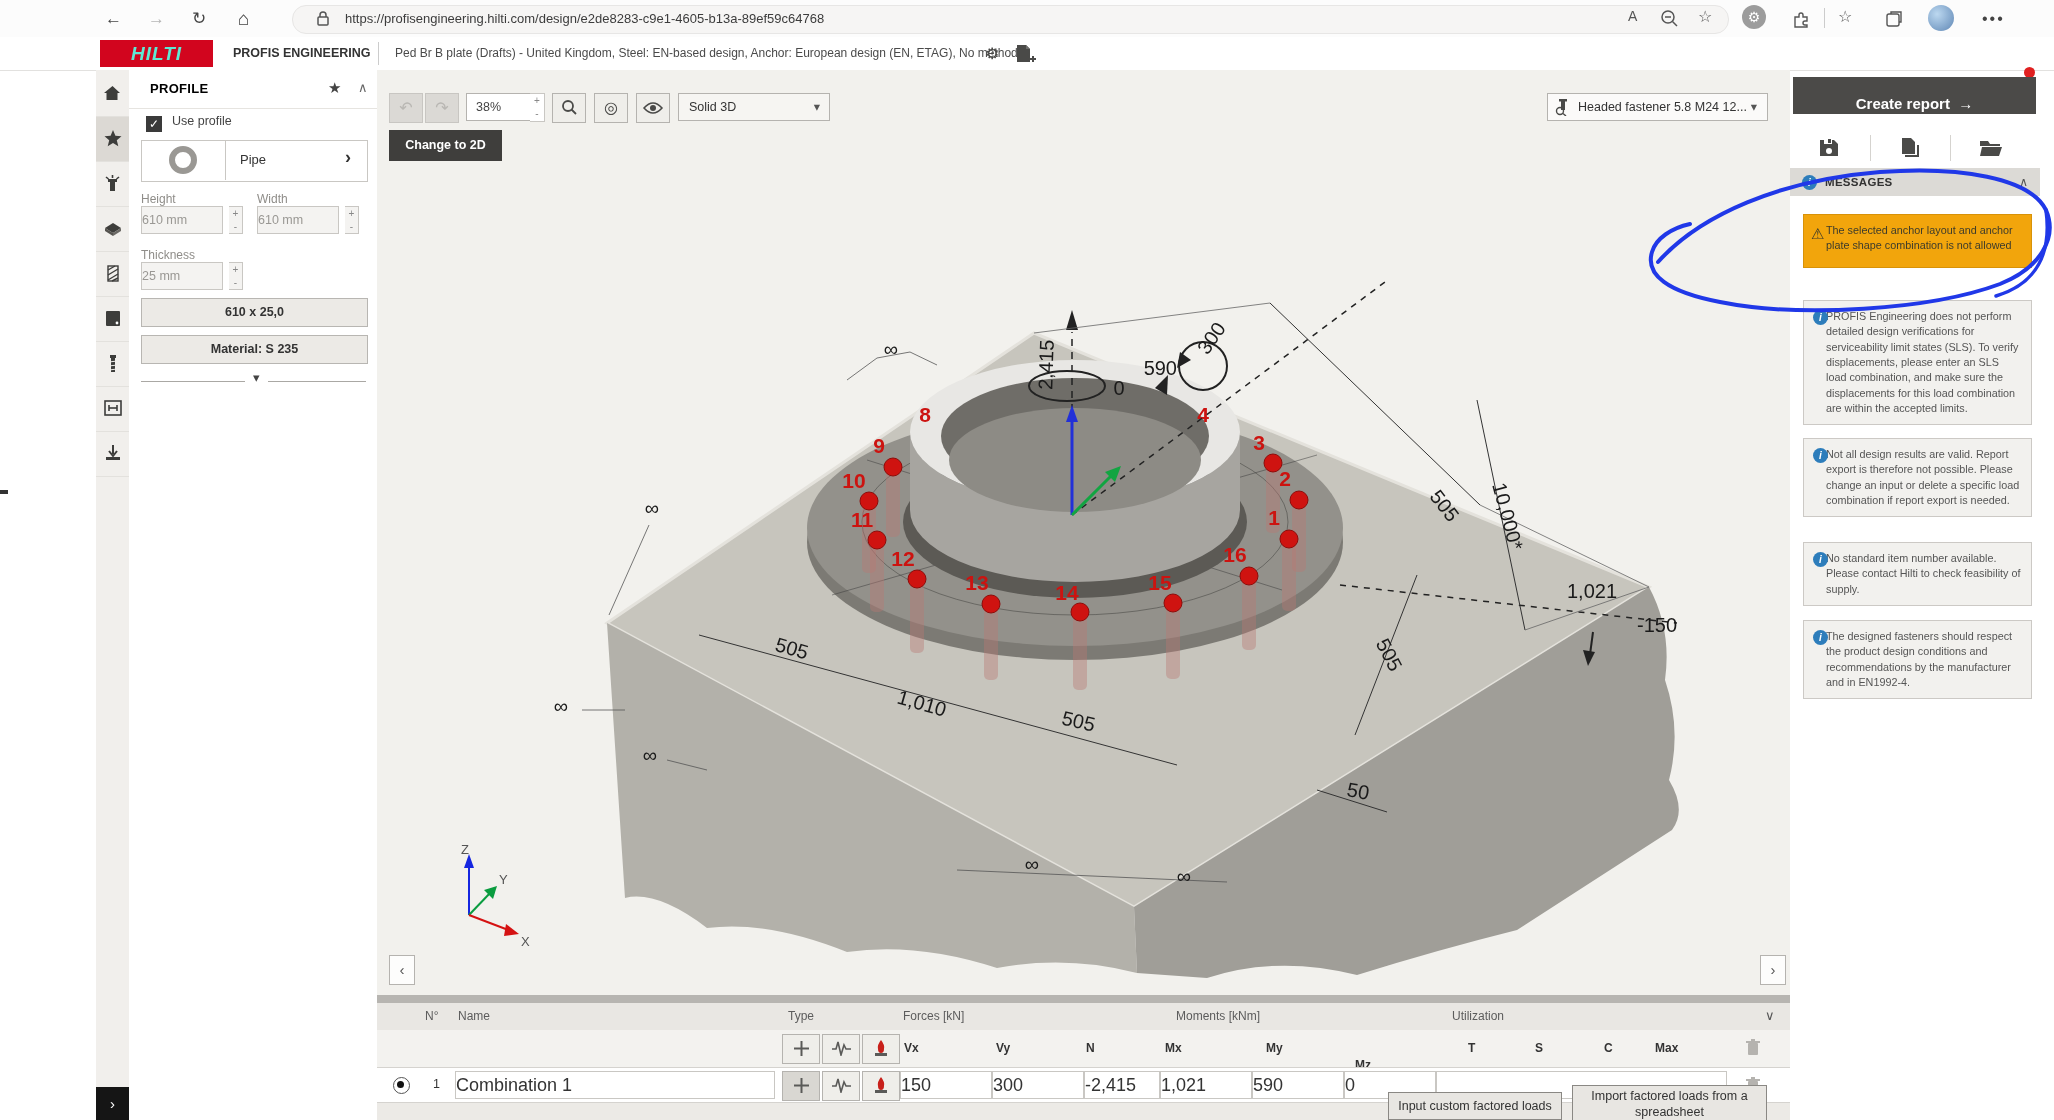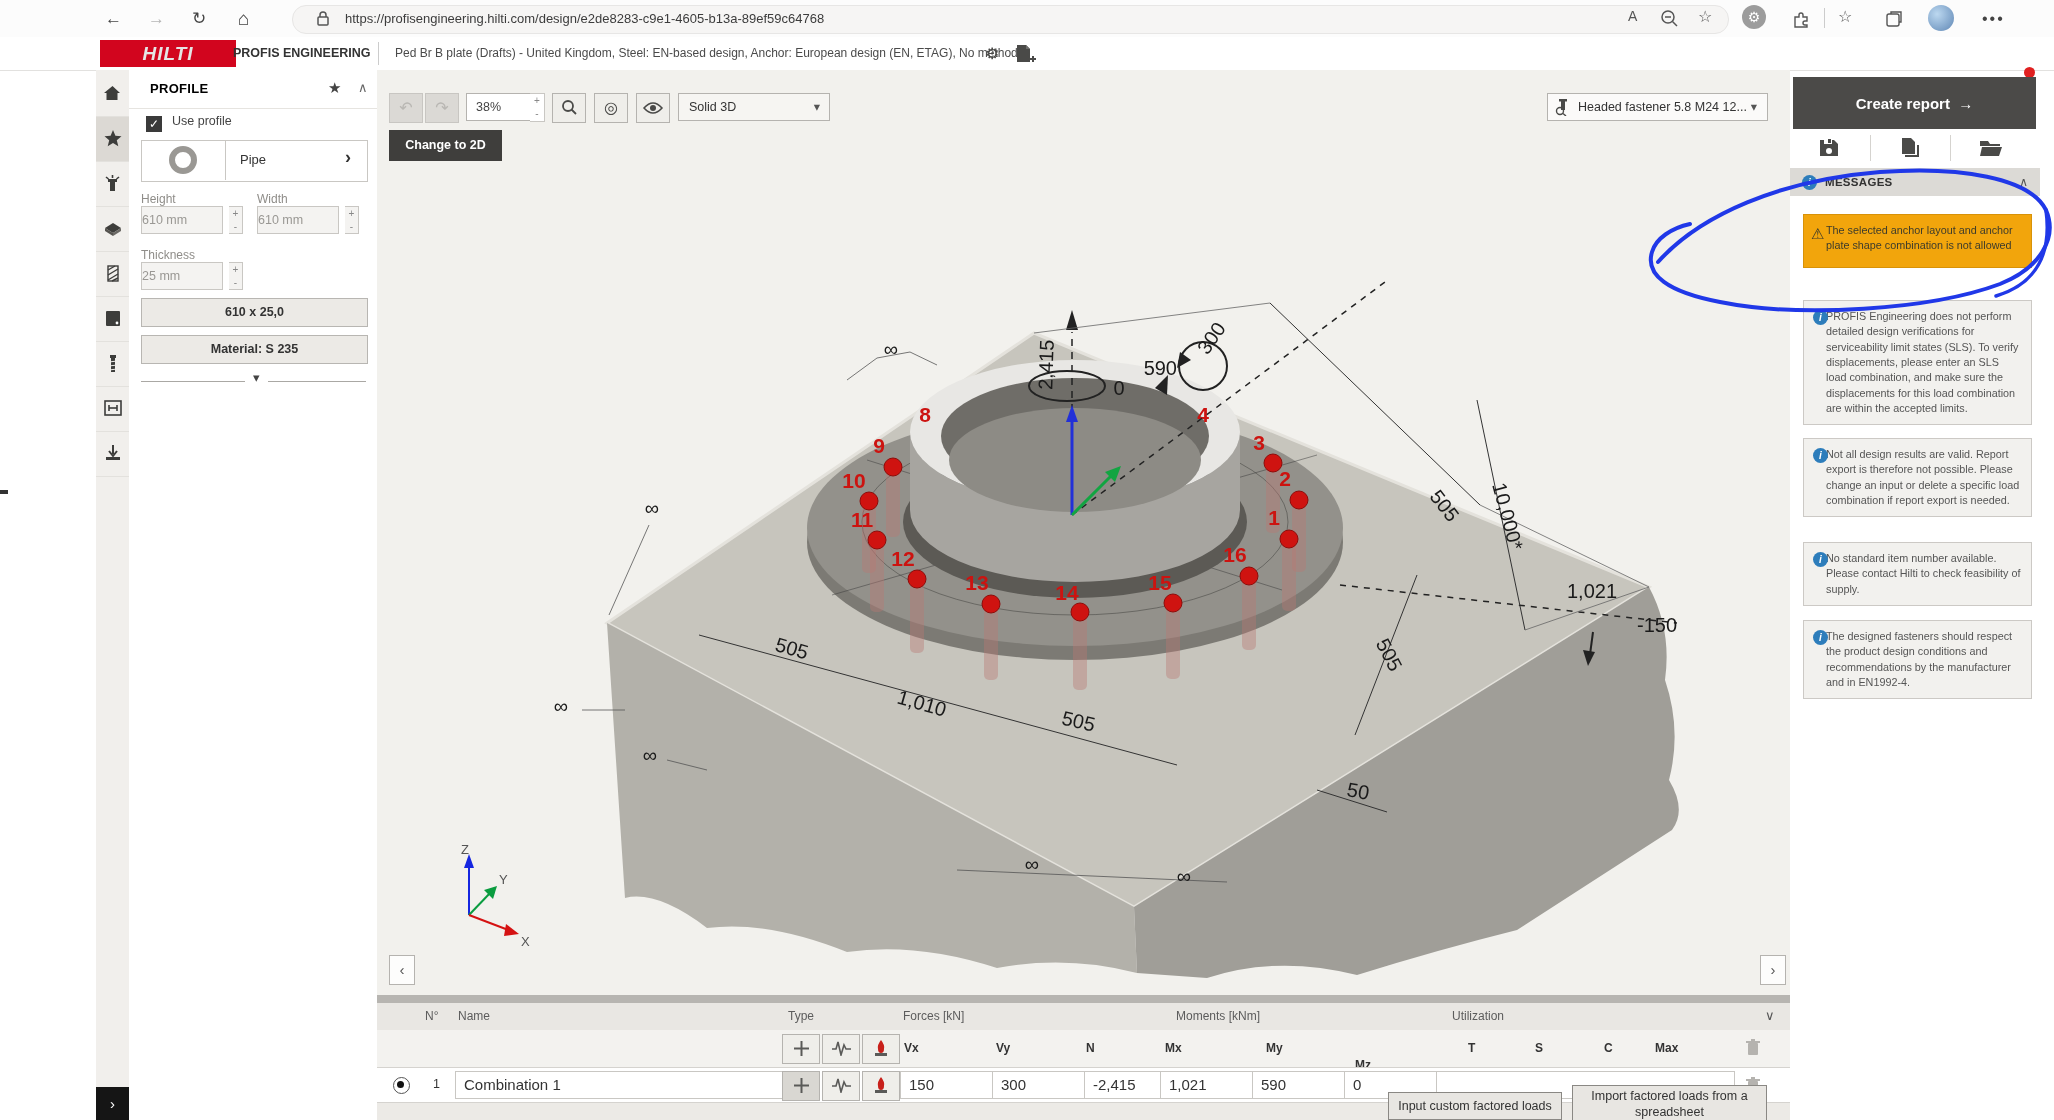--- a/index.html
+++ b/index.html
@@ -6,21 +6,21 @@
   #root{position:relative;width:2054px;height:1120px;overflow:hidden;background:#fff;}
   .abs{position:absolute;}
   
   .chrome{left:0;top:0;width:2054px;height:37px;background:#fcfcfc;border-bottom:1px solid #d8d8d8;}
   .chrome .glyph{font-size:17px;color:#454545;line-height:37px;}
   .pill{left:292px;top:5px;width:1435px;height:27px;background:#f6f5f4;border:1px solid #e7e6e5;border-radius:14px;}
   .url{left:345px;top:0;height:37px;line-height:37px;font-size:13px;color:#3c3c3c;white-space:nowrap;}
   .avatar{left:1928px;top:5px;width:26px;height:26px;border-radius:50%;background:radial-gradient(circle at 35% 35%,#bcd8f0,#5f87b5);}
   
   .apphdr{left:0;top:37px;width:2054px;height:33px;background:#fff;border-bottom:1px solid #e2e1df;}
-  .logo{left:100px;top:40px;width:136px;height:27px;background:#d2051e;color:#e5e5e5;font-weight:bold;font-style:italic;text-align:center;line-height:27px;font-size:19px;letter-spacing:1px;}
+  .logo{left:100px;top:40px;width:113px;height:27px;background:#d2051e;color:#5eead4;font-weight:bold;font-style:italic;text-align:center;line-height:27px;font-size:19px;letter-spacing:1px;}
   .brand{left:233px;top:37px;height:33px;line-height:33px;font-size:12.5px;font-weight:bold;color:#333;}
   .vdiv{width:1px;background:#ccc;}
   .ptitle{left:395px;top:37px;height:33px;line-height:33px;font-size:12px;color:#4a4a4a;white-space:nowrap;}
   .askhilti{left:1700px;top:42px;width:80px;height:23px;background:#d6cfc2;color:#c00018;font-size:11px;font-weight:bold;text-align:center;line-height:23px;}
   .email{left:1805px;top:37px;height:33px;line-height:33px;font-size:12.5px;color:#333;}
   .reddot{left:2024px;top:30px;width:11px;height:11px;border-radius:50%;background:#e02020;}
   
   .rail{left:96px;top:70px;width:33px;height:1050px;background:#f1efec;border-right:1px solid #d8d6d2;}
   .railitem{left:96px;width:33px;height:44px;text-align:center;border-bottom:1px solid #e3e1dd;}
   .railitem svg{margin-top:13px;}
@@ -46,26 +46,26 @@
   .tbtn.dis{background:#dbd9d5;border-color:#c8c6c2;}
   .zoominp{background:#fff;border:1px solid #b5b3af;font-size:12.5px;color:#444;line-height:26px;padding-left:9px;}
   .dd{background:#f6f5f2;border:1px solid #b5b3af;font-size:12.5px;color:#333;}
   .change2d{left:389px;top:130px;width:113px;height:31px;background:#3f3e3c;color:#fff;font-weight:bold;font-size:12.5px;text-align:center;line-height:31px;}
   .navarr{width:24px;height:28px;background:#fdfdfc;border:1px solid #b5b3af;text-align:center;line-height:28px;font-size:15px;color:#555;}
   
   .graybar{left:377px;top:995px;width:1413px;height:8px;background:#b7b5b1;}
   .tablewrap{left:377px;top:1003px;width:1413px;height:117px;background:#eceae6;}
   .thead{font-size:12px;color:#5c5c5c;}
   .subl{font-size:12px;font-weight:bold;color:#333;}
-  .cell{background:#fff;border:1px solid #c9c7c3;font-size:15px;color:#333;line-height:26px;padding-left:8px;}
+  .cell{background:#fff;border:1px solid #c9c7c3;font-size:18px;color:#333;line-height:26px;}
   .typebtn{width:36px;height:28px;background:#efeeea;border:1px solid #b5b3af;text-align:center;}
   .typebtn.hl{background:#d9d7d2;}
   .gbtn{background:#e8e6e2;border:1px solid #8a8884;font-size:12.5px;color:#333;text-align:center;}
   
-  .createreport{left:1793px;top:77px;width:243px;height:52px;background:#4b4a48;color:#fff;text-align:center;line-height:53px;font-size:15px;font-weight:bold;}
+  .createreport{left:1793px;top:77px;width:243px;height:37px;background:#4b4a48;color:#fff;text-align:center;line-height:53px;font-size:15px;font-weight:bold;}
   .iconrow{left:1793px;top:130px;width:243px;height:36px;background:#fff;}
   .msgbar{left:1790px;top:168px;width:250px;height:28px;background:#dcdad6;}
   .msgbartitle{font-size:11.5px;font-weight:bold;color:#333;letter-spacing:.3px;}
   .card{left:1803px;width:227px;border:1px solid #ccc9c5;background:#f2f1ee;font-size:10.8px;color:#555;line-height:1.42;}
   .card .body{margin:8px 10px 8px 22px;}
   .cardwarn{background:#f2a50c;border-color:#d89208;color:#3c3b2c;}
   .infoico{position:absolute;left:9px;top:9px;width:15px;height:15px;border-radius:50%;background:#2d7dbb;color:#fff;font-size:10px;font-weight:bold;font-style:italic;text-align:center;line-height:15px;}
   .warnico{position:absolute;left:7px;top:8px;font-size:15px;color:#3a3a2a;}
   svg text{font-family:"Liberation Sans",sans-serif;}
   .dimtxt{font-size:20px;fill:#1a1a1a;}

